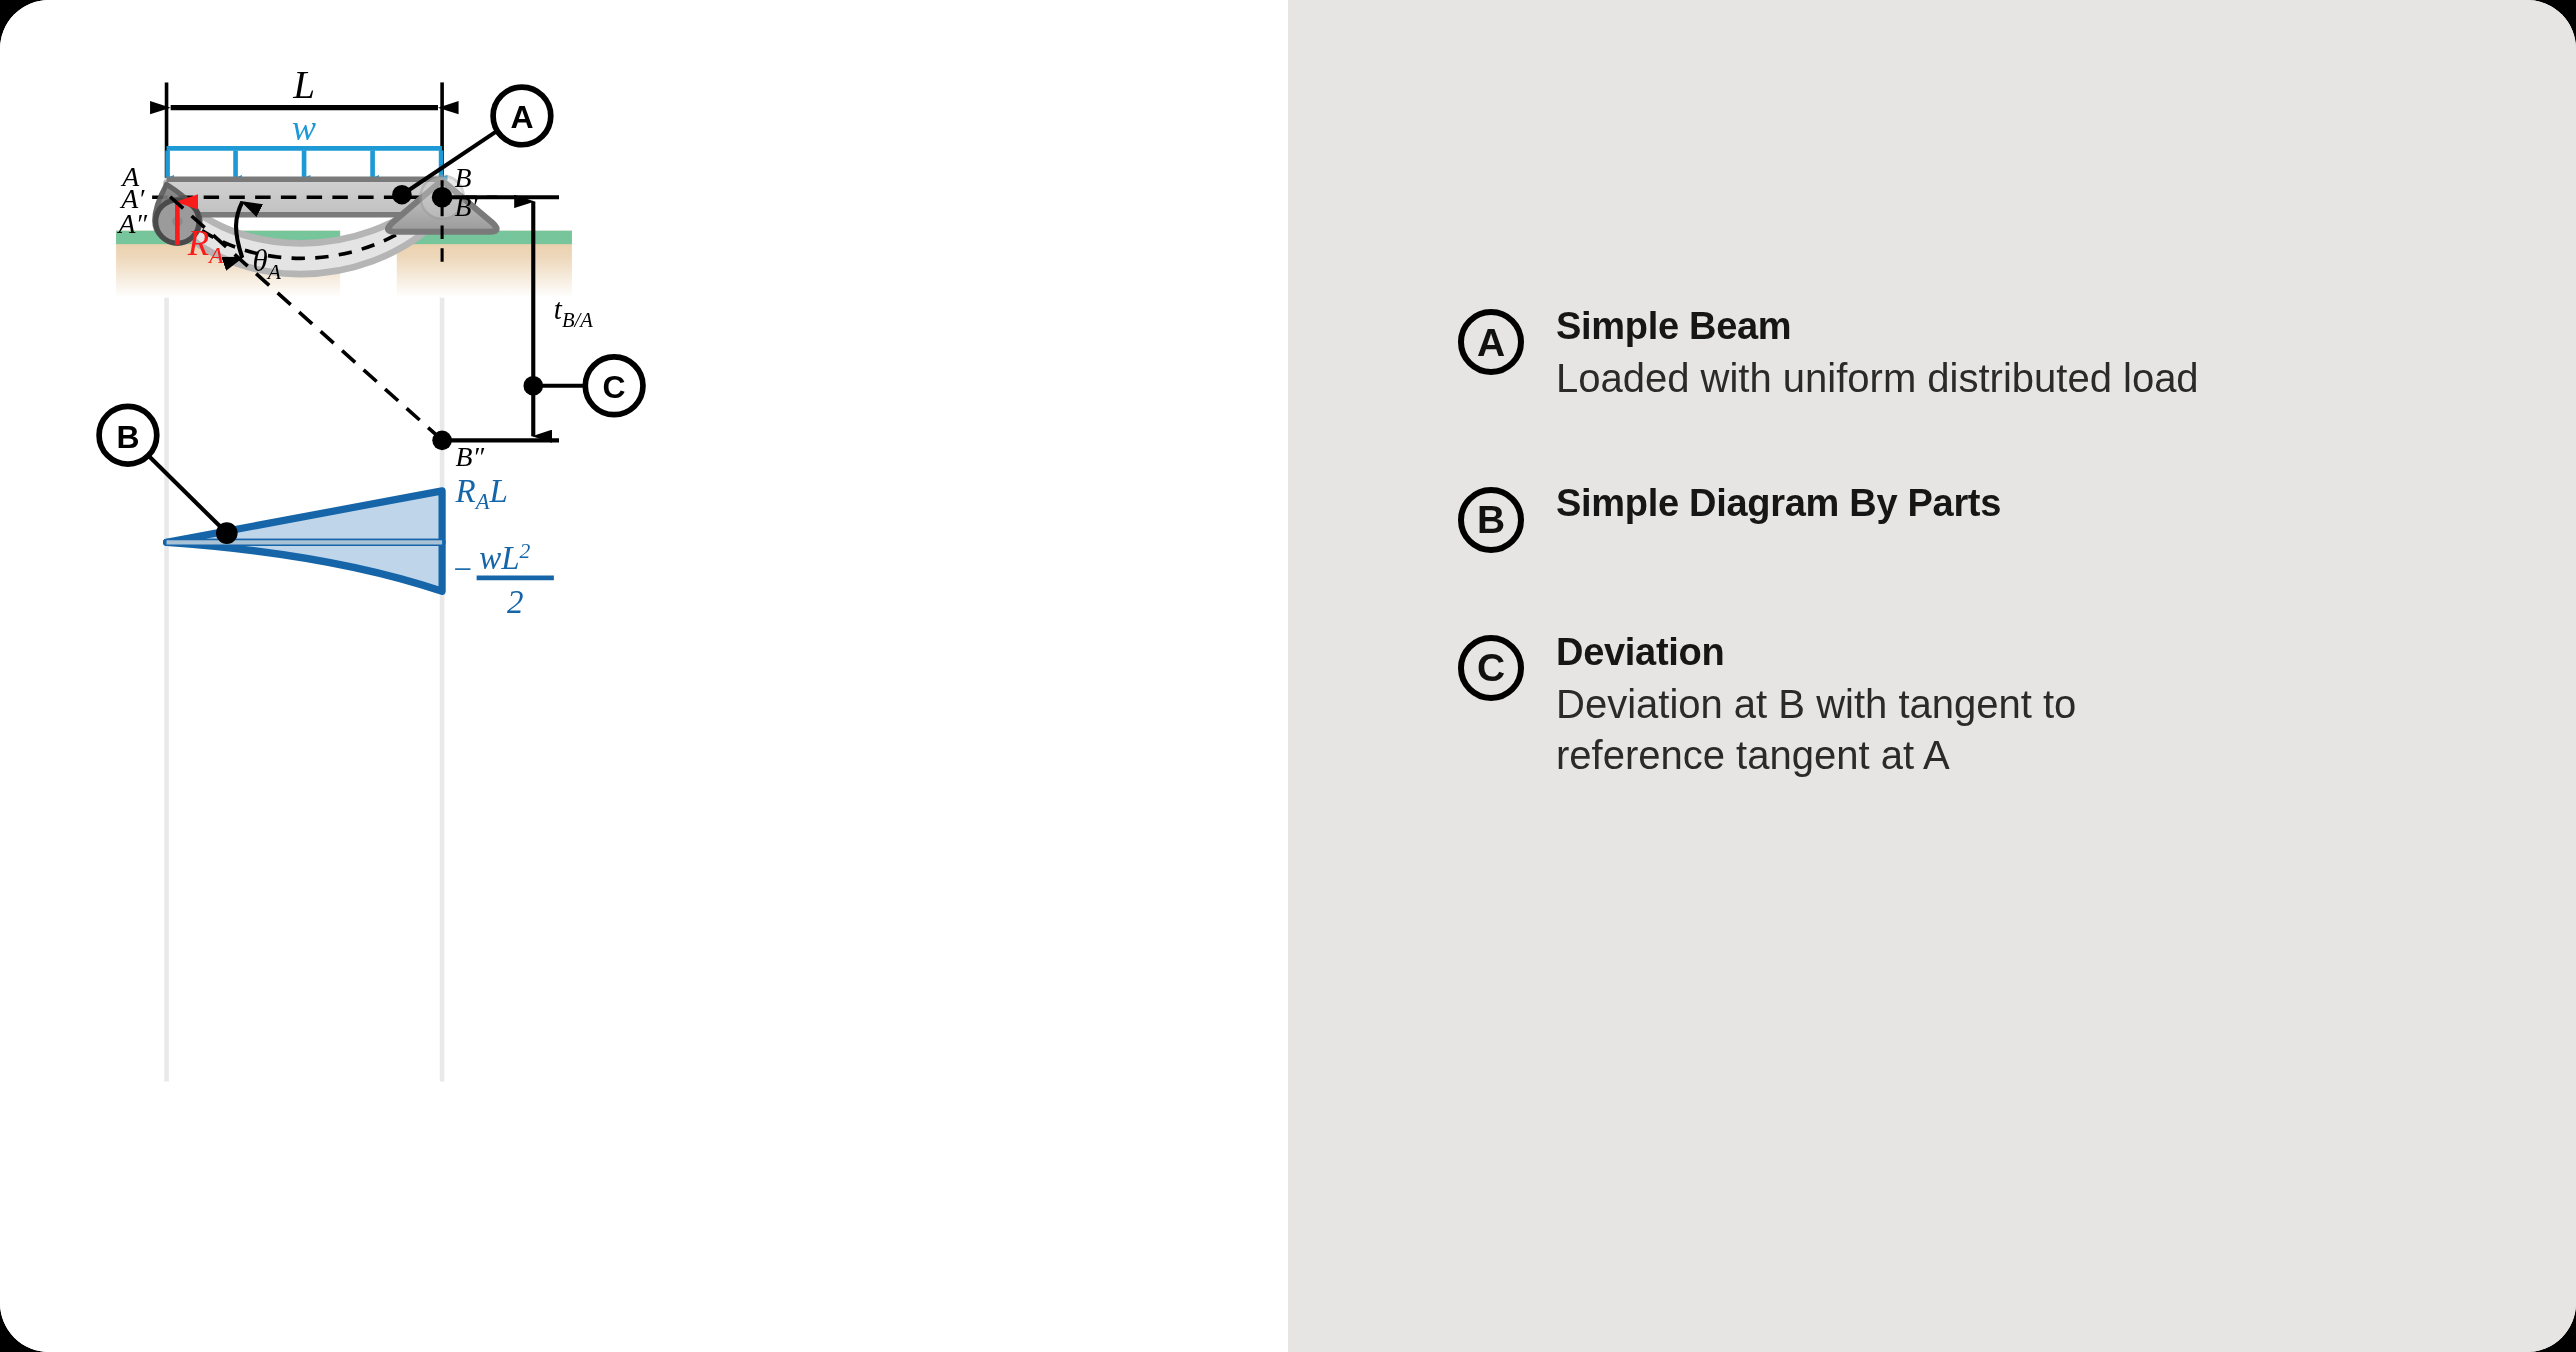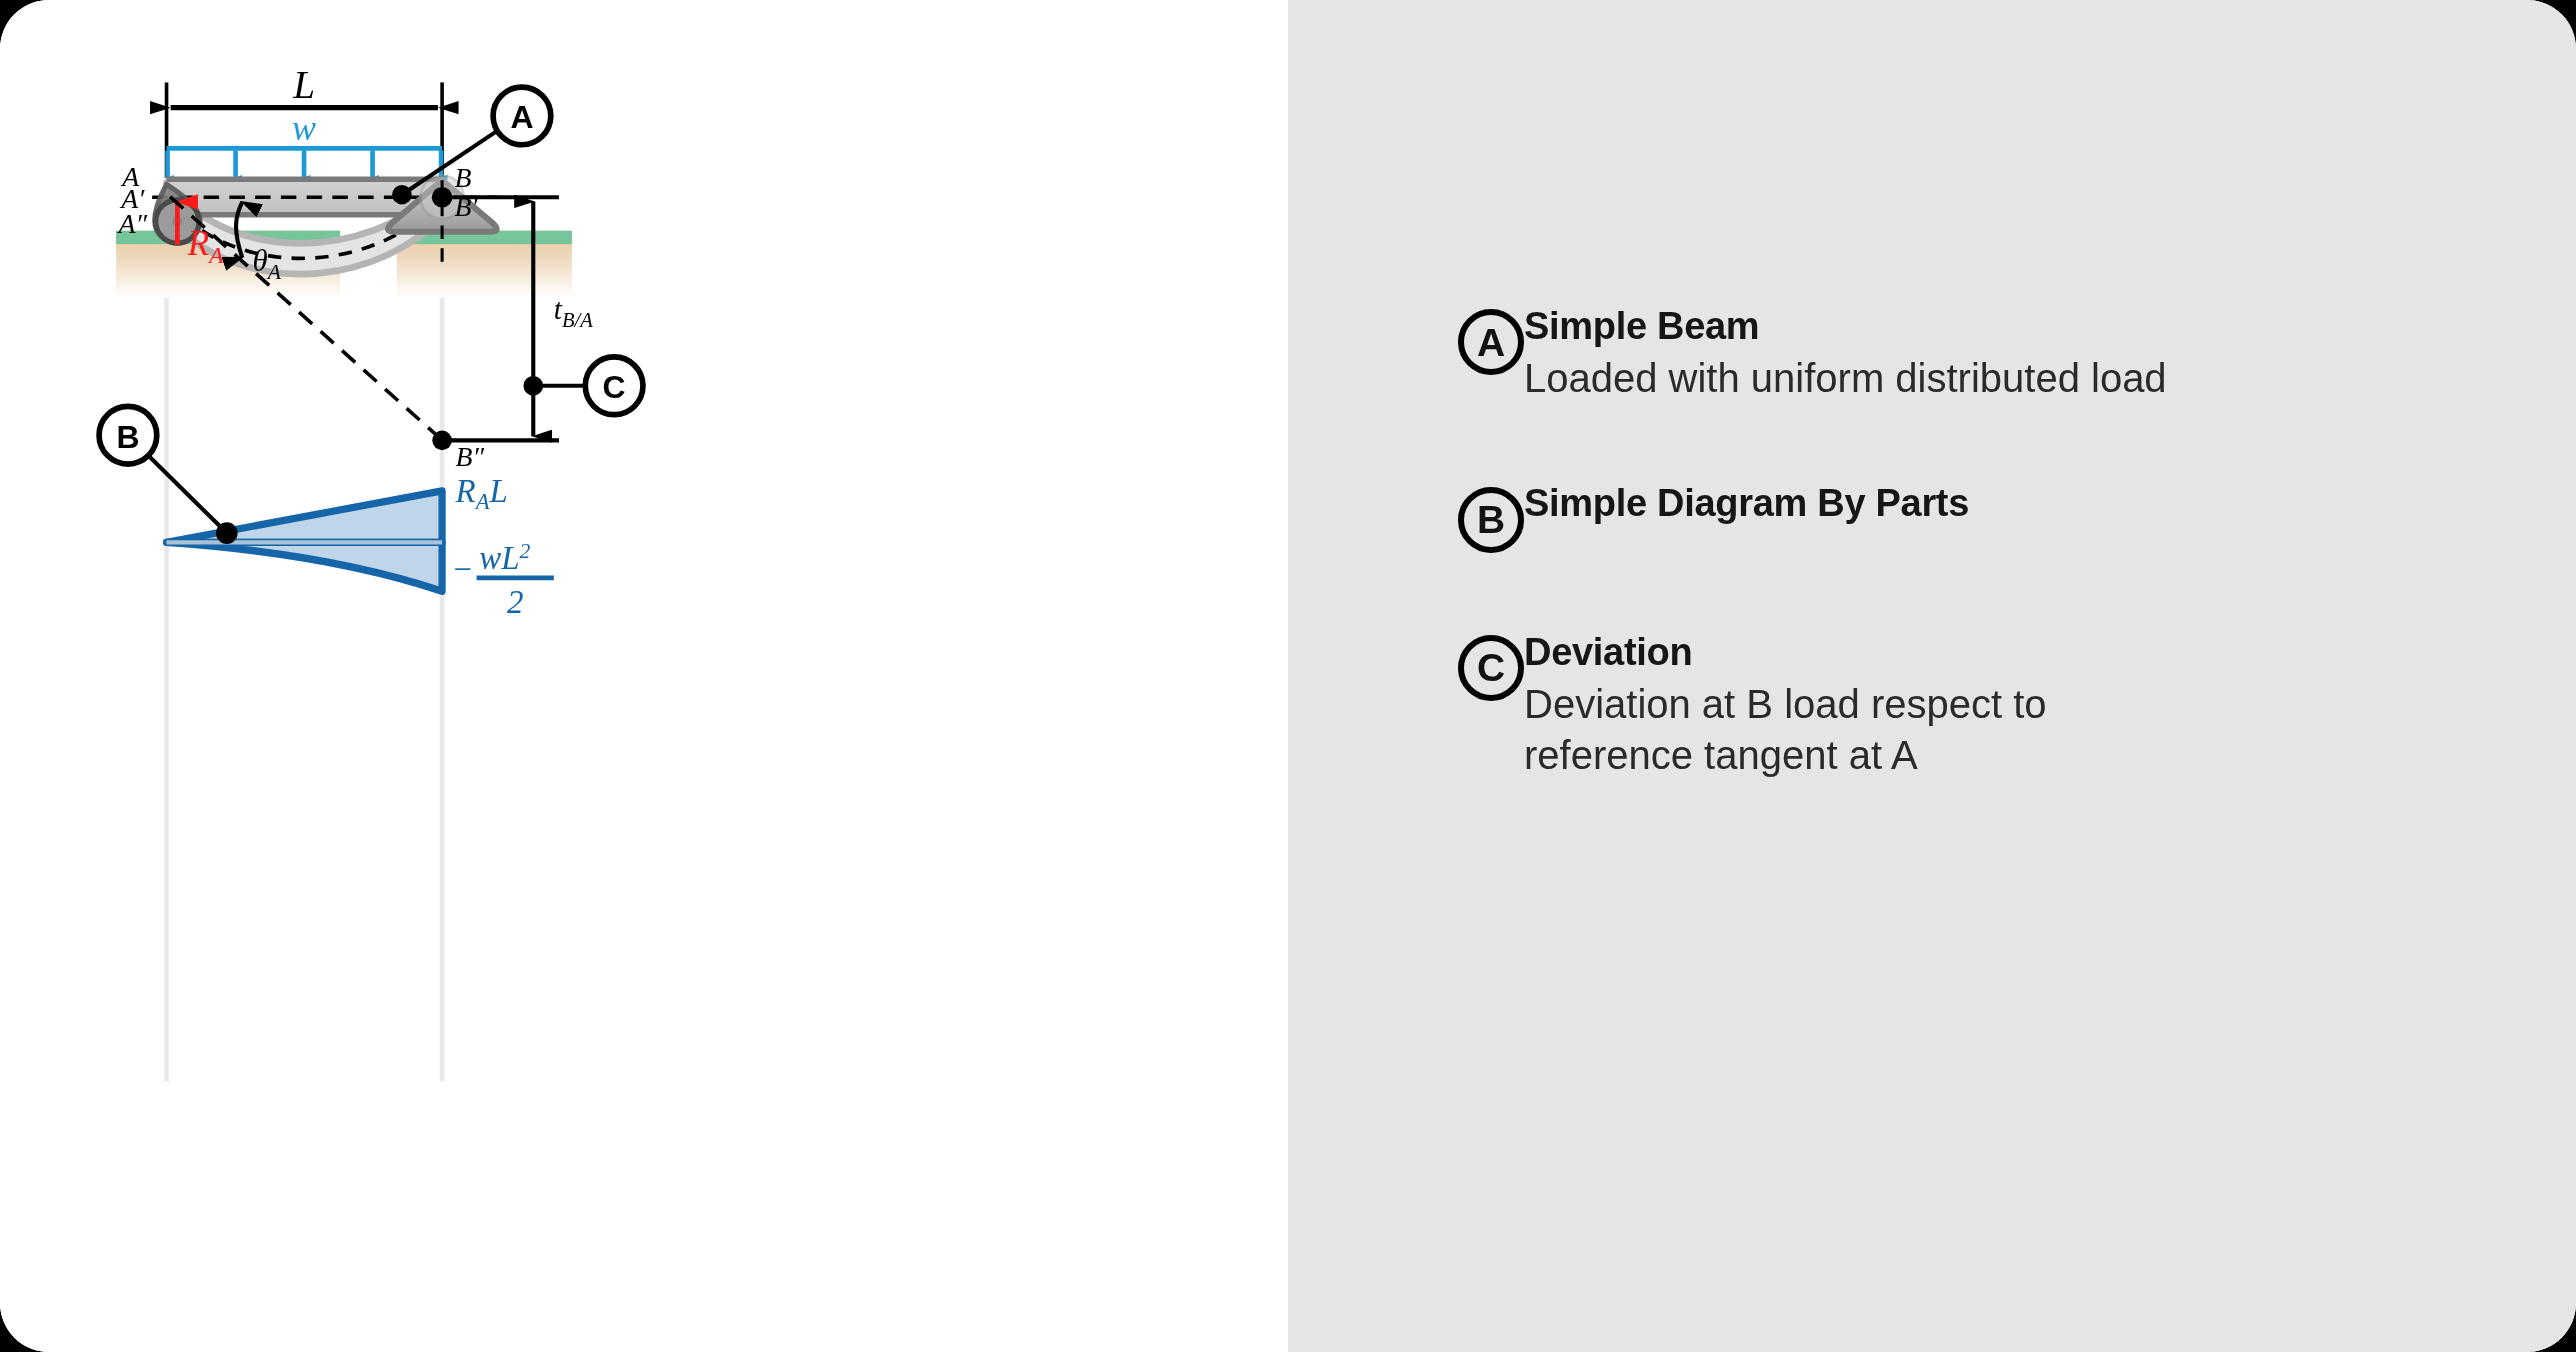--- a/index.html
+++ b/index.html
@@ -61,20 +61,21 @@
     display: flex;
     align-items: center;
     justify-content: center;
     font-size: 39px;
     font-weight: bold;
     color: #111111;
     line-height: 1;
     margin-top: 5.2px;
   }
   .legend-text {
+    margin-left: 32px;
     padding-top: 0px;
   }
   .legend-title {
     font-size: 38px;
     font-weight: bold;
     color: #161616;
     line-height: 1.16;
     letter-spacing: -0.3px;
   }
   .legend-desc {
@@ -312,21 +313,21 @@
         <div class="legend-badge">B</div>
         <div class="legend-text">
           <div class="legend-title">Simple Diagram By Parts</div>
         </div>
       </div>
 
       <div class="legend-row">
         <div class="legend-badge">C</div>
         <div class="legend-text">
           <div class="legend-title">Deviation</div>
-          <div class="legend-desc">Deviation at B load respect to reference tangent at A</div>
+          <div class="legend-desc">Deviation at B with tangent to reference tangent at A</div>
         </div>
       </div>
 
     </div>
   </div>
 
 </div>
 
 
 </body></html>

